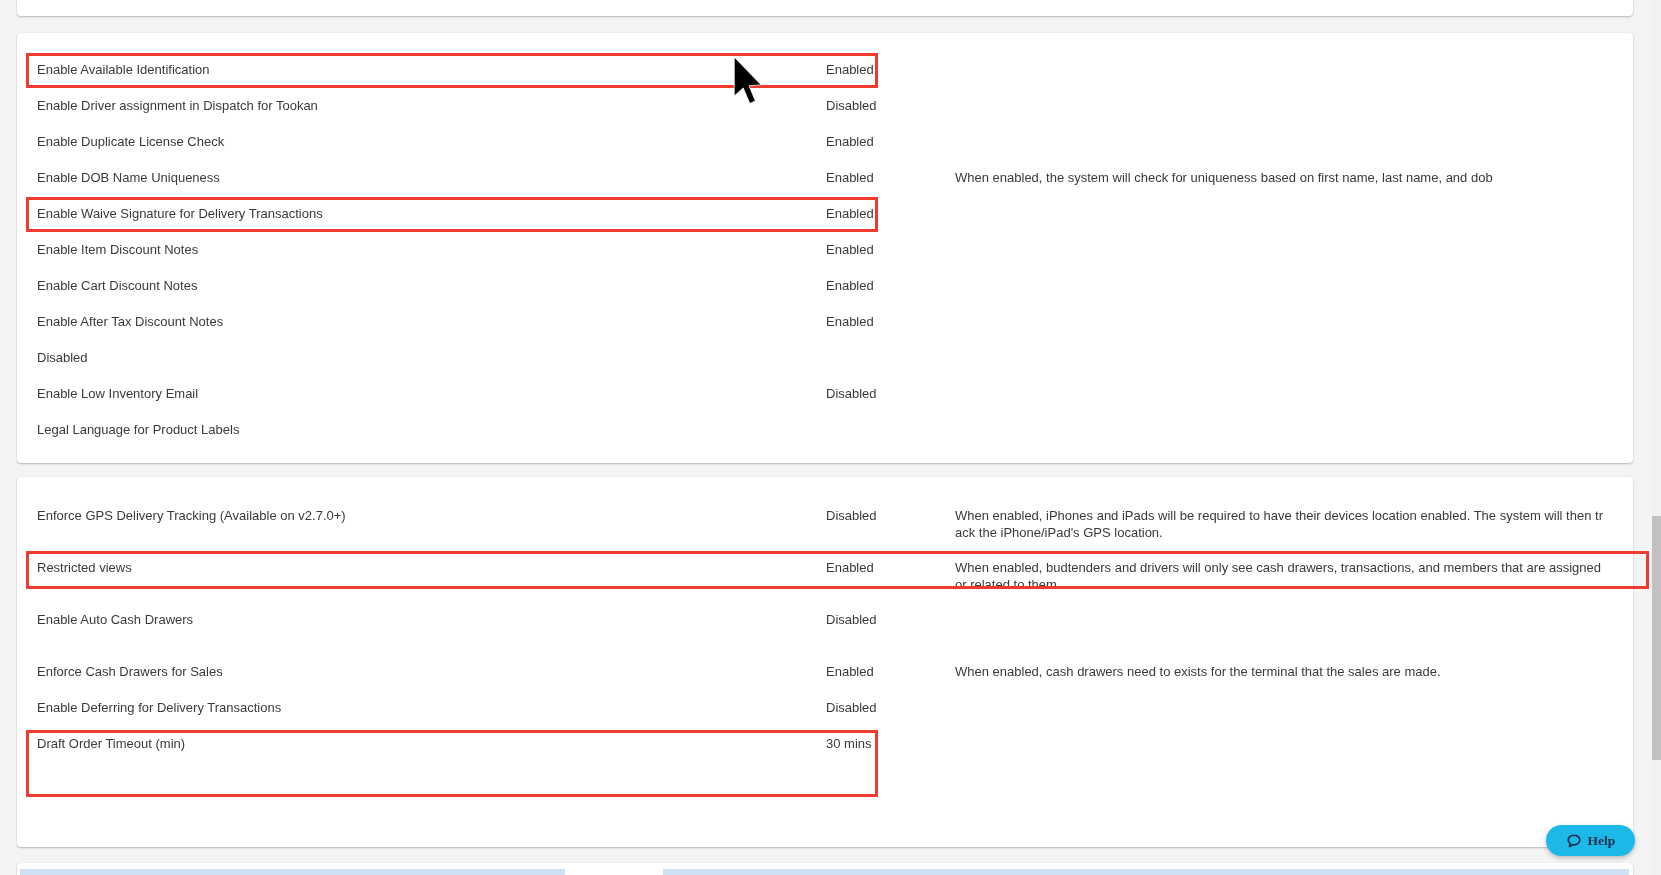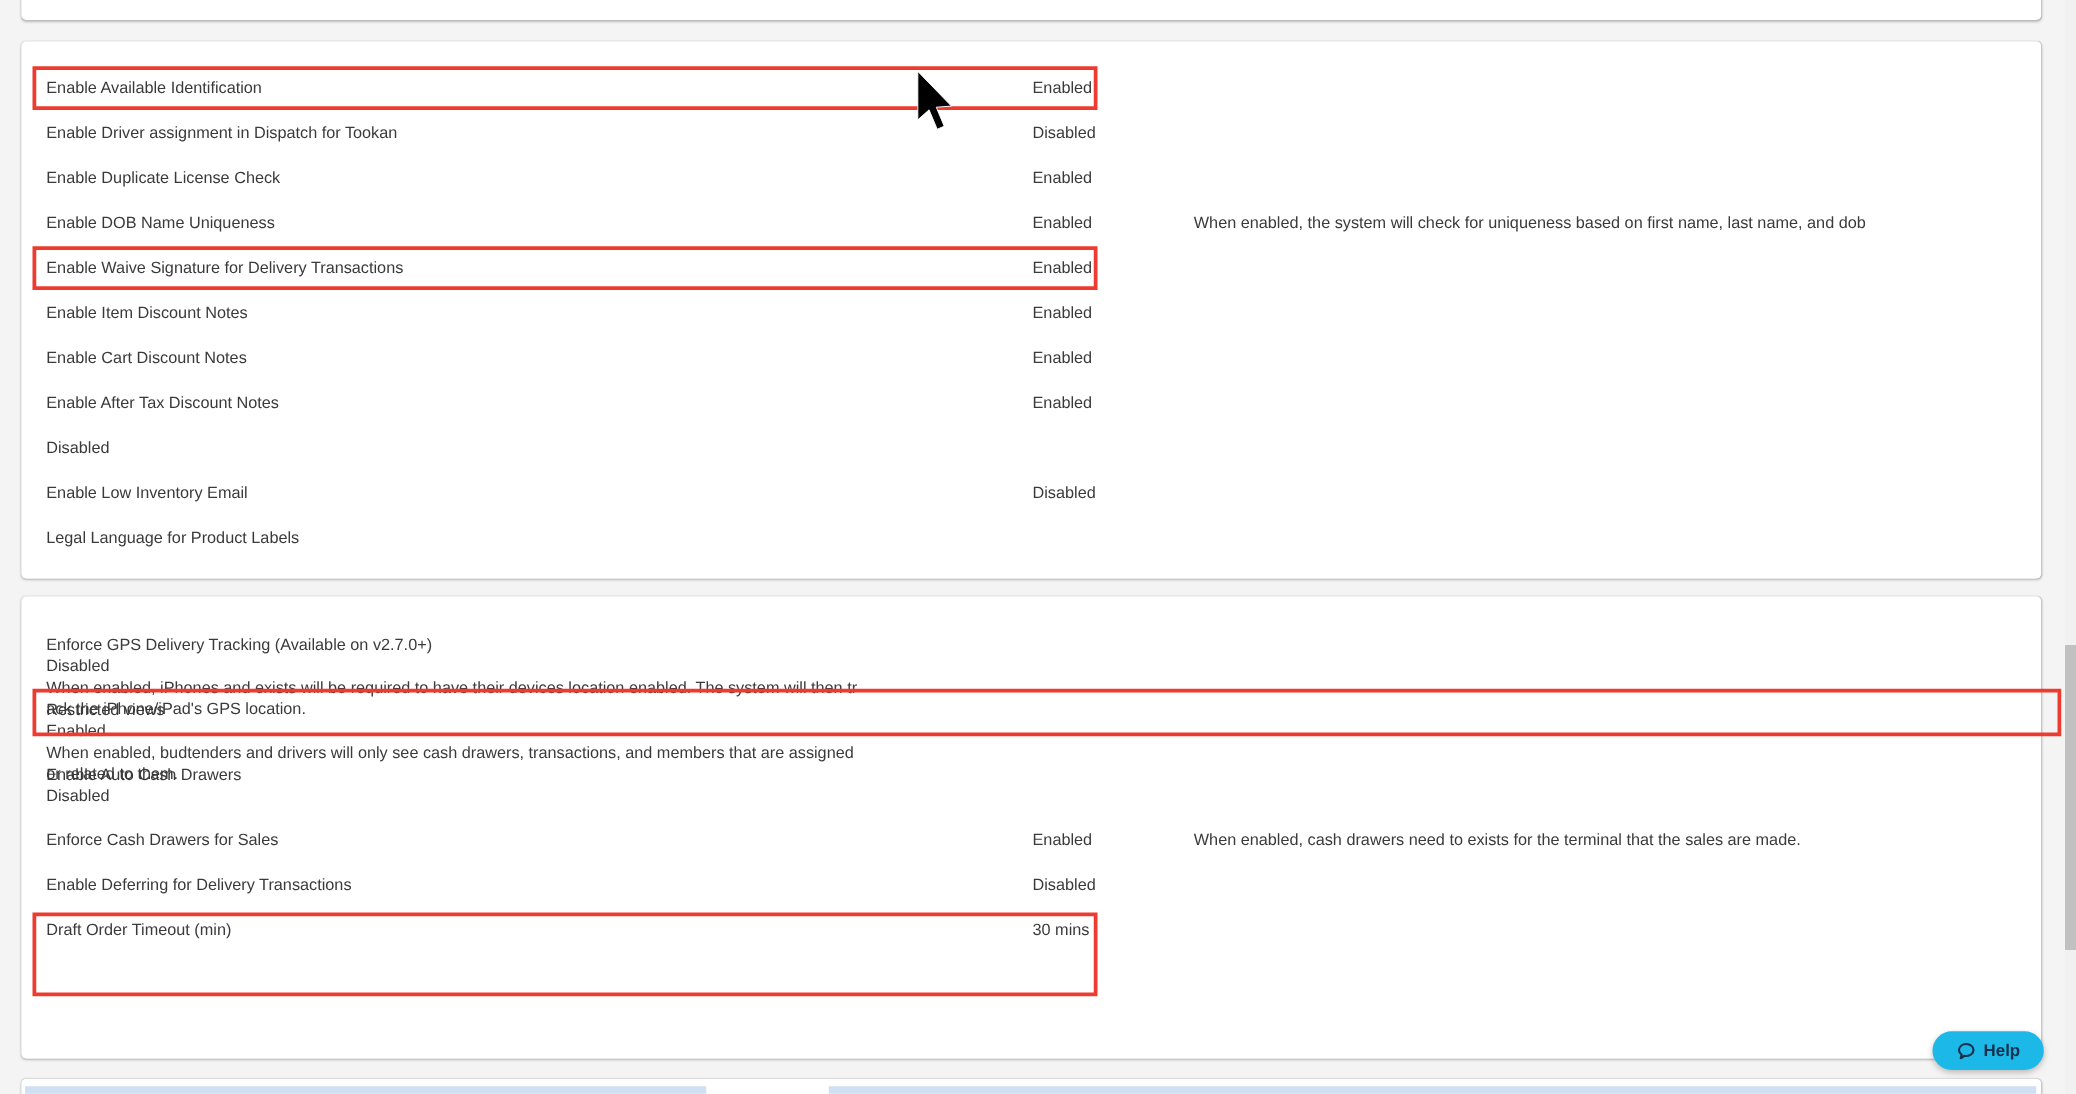--- a/index.html
+++ b/index.html
@@ -17,37 +17,37 @@
   }
   .top-strip{top:-14px;height:30px;}
   .card1{top:33px;height:430px;padding-top:18px;}
   .card2{top:477px;height:370px;padding-top:30px;}
   .bottom-strip{top:863px;height:22px;}
   .bluebar{position:absolute;top:6px;height:7px;background:#cfe0f2;}
   .bluebar.a{left:3px;width:545px;}
   .bluebar.b{left:646px;width:966px;}
   .row{display:flex;align-items:center;height:36px;padding-left:20px;box-sizing:border-box;}
   .card2 .row{align-items:flex-start;}
-  .card2 .row.tall{height:52px;flex-direction:column;}
+  .card2 .row.tall{height:52px;}
   .cell-label{width:789px;flex:none;line-height:17px;}
   .cell-value{width:129px;flex:none;line-height:17px;white-space:nowrap;}
   .cell-desc{width:655px;flex:none;line-height:17px;word-break:break-all;}
   .annotation{position:absolute;border:3px solid #ee3b30;box-sizing:border-box;pointer-events:none;}
   .box1{left:26px;top:53px;width:852px;height:35px;}
   .box2{left:26px;top:197px;width:852px;height:35px;}
   .box3{left:26px;top:551px;width:1623px;height:38px;}
   .box4{left:26px;top:730px;width:852px;height:67px;}
   .scroll-track{position:absolute;right:0;top:0;width:9px;height:875px;background:#f1f1f1;}
   .scroll-thumb{position:absolute;left:0;top:516px;width:9px;height:244px;background:#c1c1c1;}
   .help-btn{
     position:absolute;left:1546px;top:825px;width:89px;height:31px;border:none;
     border-radius:16px;background:#1cb9e8;display:flex;align-items:center;justify-content:center;
     gap:6px;cursor:pointer;box-shadow:0 2px 5px rgba(0,0,0,0.25);
   }
-  .help-btn span{font-weight:bold;font-size:13.5px;color:#14304d;font-family:Liberation Sans, sans-serif;}
+  .help-btn span{font-weight:bold;font-size:13.5px;color:#14304d;font-family:Liberation Serif, serif;}
   .cursor{position:absolute;left:733px;top:57px;pointer-events:none;}
 </style>
 </head>
 <body>
 
 <div class="hairline"></div>
 
 <div class="card top-strip"></div>
 
 <div class="card card1" id="card1">
@@ -104,21 +104,21 @@
       <span class="cell-label">Legal Language for Product Labels</span>
       <span class="cell-value"></span>
       <span class="cell-desc"></span>
     </div>
   </div>
 
 <div class="card card2" id="card2">
     <div class="row tall">
       <span class="cell-label">Enforce GPS Delivery Tracking (Available on v2.7.0+)</span>
       <span class="cell-value">Disabled</span>
-      <span class="cell-desc">When enabled, iPhones and exists will be required to have their devices location enabled. The system will then track the iPhone/iPad's GPS location.</span>
+      <span class="cell-desc">When enabled, iPhones and iPads will be required to have their devices location enabled. The system will then track the iPhone/iPad's GPS location.</span>
     </div>
     <div class="row tall">
       <span class="cell-label">Restricted views</span>
       <span class="cell-value">Enabled</span>
       <span class="cell-desc">When enabled, budtenders and drivers will only see cash drawers, transactions, and members that are assigned or related to them.</span>
     </div>
     <div class="row tall">
       <span class="cell-label">Enable Auto Cash Drawers</span>
       <span class="cell-value">Disabled</span>
     </div>

